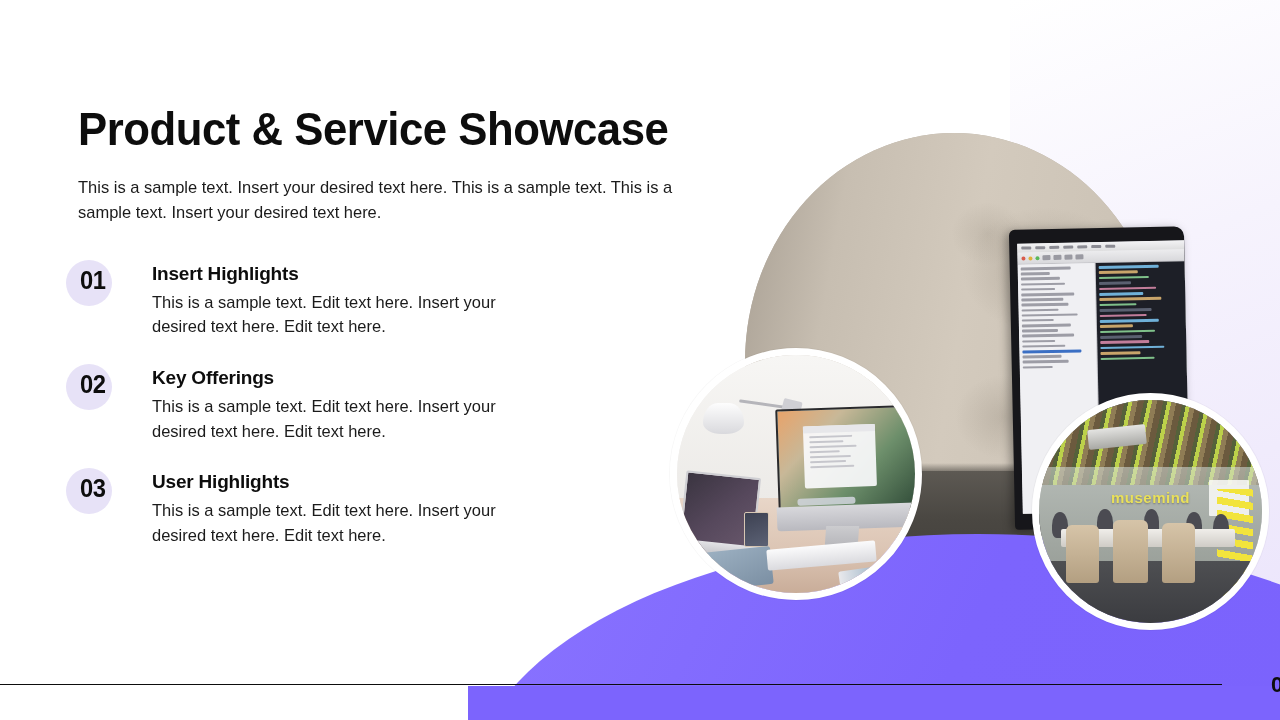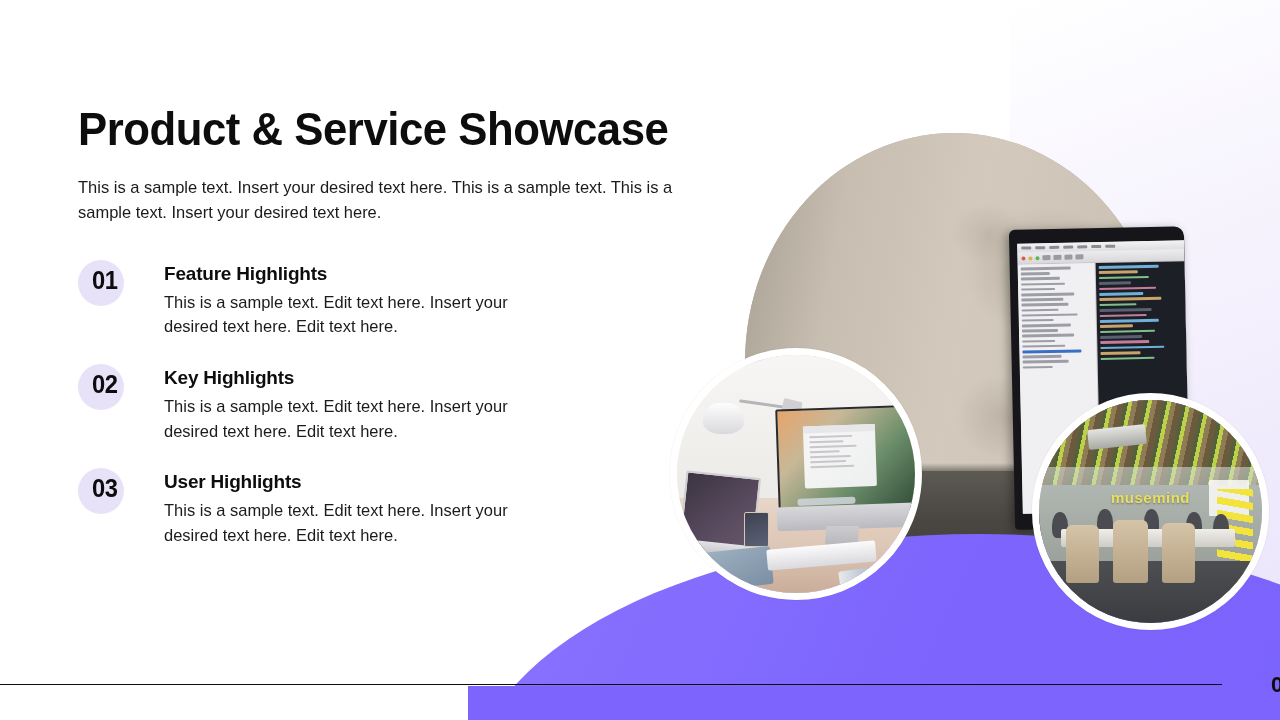--- a/index.html
+++ b/index.html
@@ -405,21 +405,21 @@
     left: 78px;
     top: 176px;
     width: 630px;
     font-size: 17px;
     line-height: 1.45;
     color: #1b1b1b;
     transform: scaleX(0.97);
     transform-origin: left top;
   }
 
-  .list { position: absolute; left: 78px; top: 258px; width: 520px; }
+  .list { position: absolute; left: 66px; top: 258px; width: 520px; }
   .item { position: relative; margin-bottom: 22px; }
   .badge {
     position: absolute;
     left: 0;
     top: 2px;
     width: 46px;
     height: 46px;
     border-radius: 50%;
     background: #e7e2f7;
   }
@@ -613,27 +613,27 @@
     </div>
   </div>
 
   <div class="title">Product &amp; Service Showcase</div>
   <div class="subtitle">This is a sample text. Insert your desired text here. This is a sample text. This is a sample text. Insert your desired text here.</div>
 
   <div class="list">
     <div class="item">
       <div class="badge"></div>
       <div class="num">01</div>
-      <div class="item-head">Feature Highlights</div>
+      <div class="item-head">Insert Highlights</div>
       <div class="item-body">This is a sample text. Edit text here. Insert your desired text here. Edit text here.</div>
     </div>
     <div class="item">
       <div class="badge"></div>
       <div class="num">02</div>
-      <div class="item-head">Key Highlights</div>
+      <div class="item-head">Key Offerings</div>
       <div class="item-body">This is a sample text. Edit text here. Insert your desired text here. Edit text here.</div>
     </div>
     <div class="item">
       <div class="badge"></div>
       <div class="num">03</div>
       <div class="item-head">User Highlights</div>
       <div class="item-body">This is a sample text. Edit text here. Insert your desired text here. Edit text here.</div>
     </div>
   </div>
 

